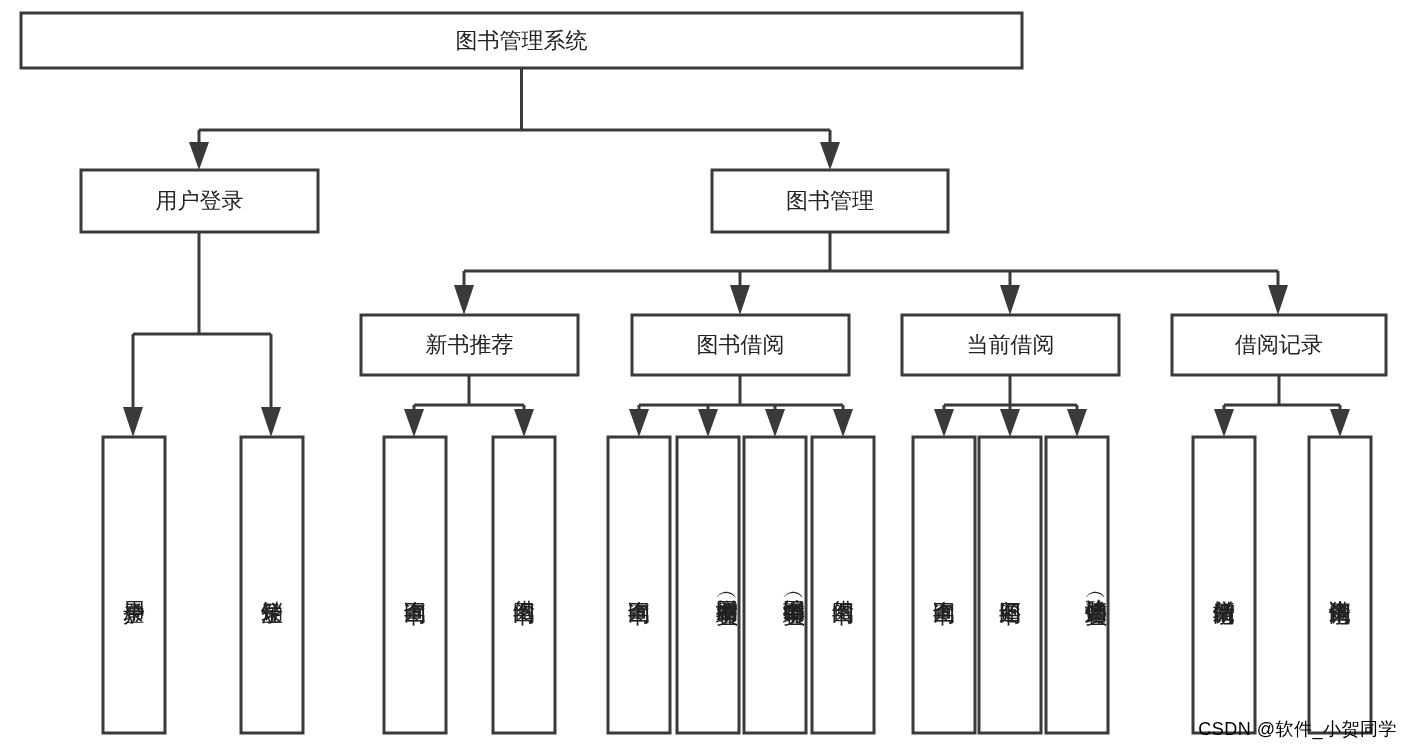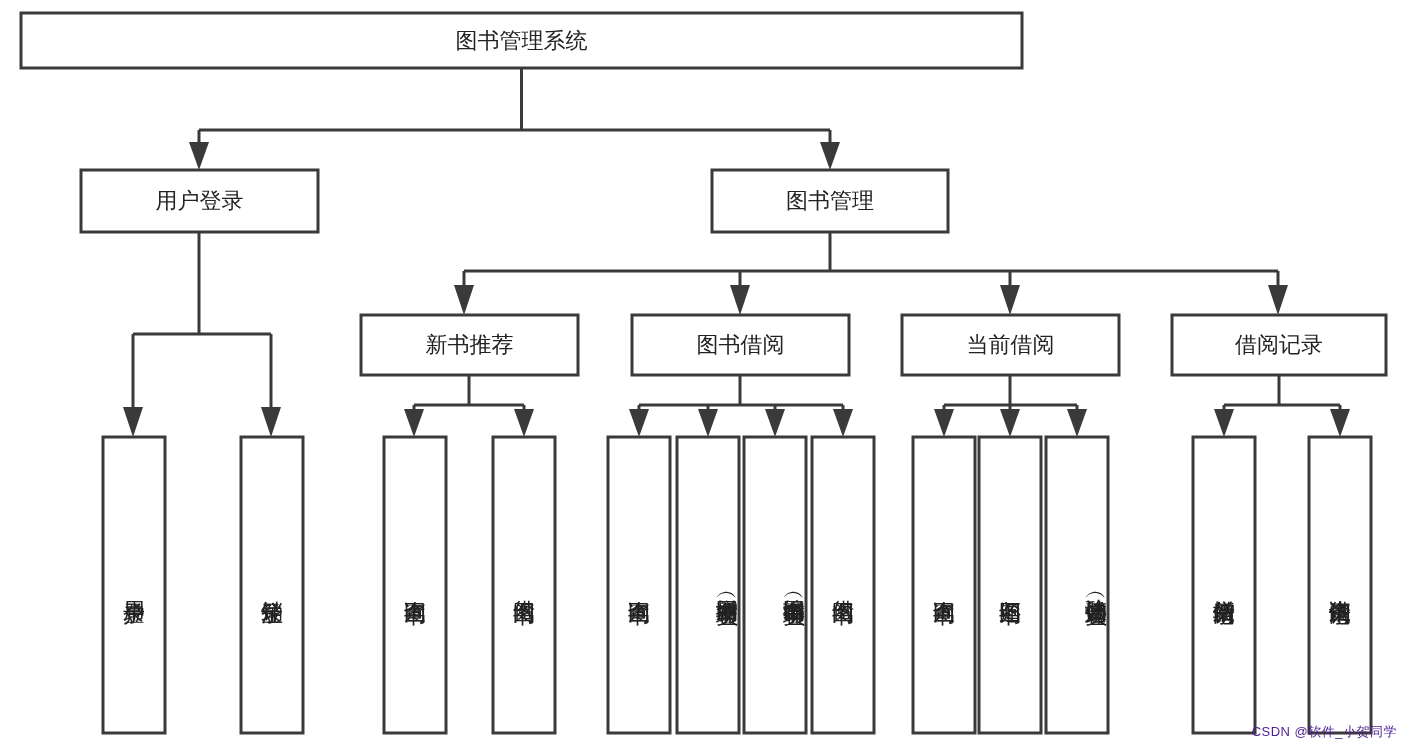--- a/index.html
+++ b/index.html
@@ -62,22 +62,22 @@
     align-items: center;
     justify-content: center;
     white-space: nowrap;
     pointer-events: none;
   }
   .watermark {
     position: absolute;
     right: 8px;
     bottom: 6px;
     font-family: "Liberation Sans", "DejaVu Sans", sans-serif;
-    font-size: 13px;
-    color: #4c1d95;
+    font-size: 18px;
+    color: #000000;
     letter-spacing: 0.5px;
     white-space: nowrap;
   }
 </style>
 </head>
 <body>
 
 <div id="diagram-root">
 
   <svg class="diagram-canvas" viewBox="0 0 1405 747">

